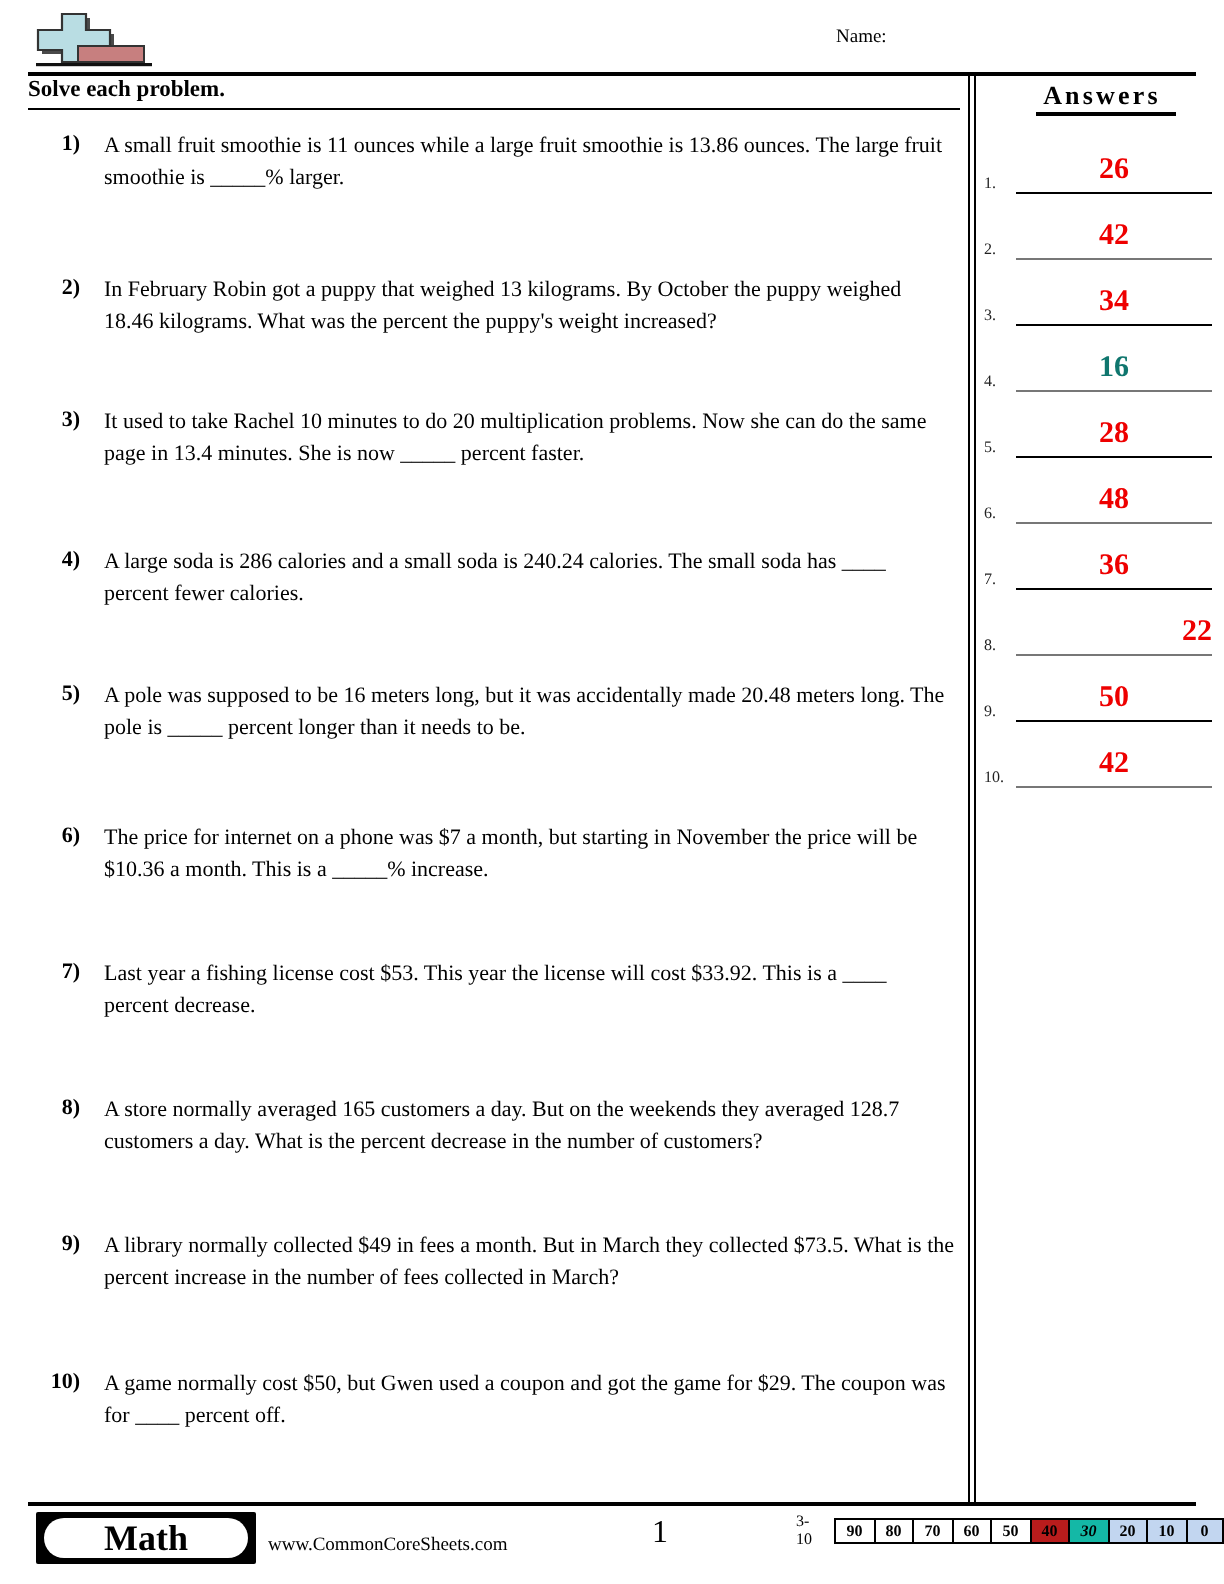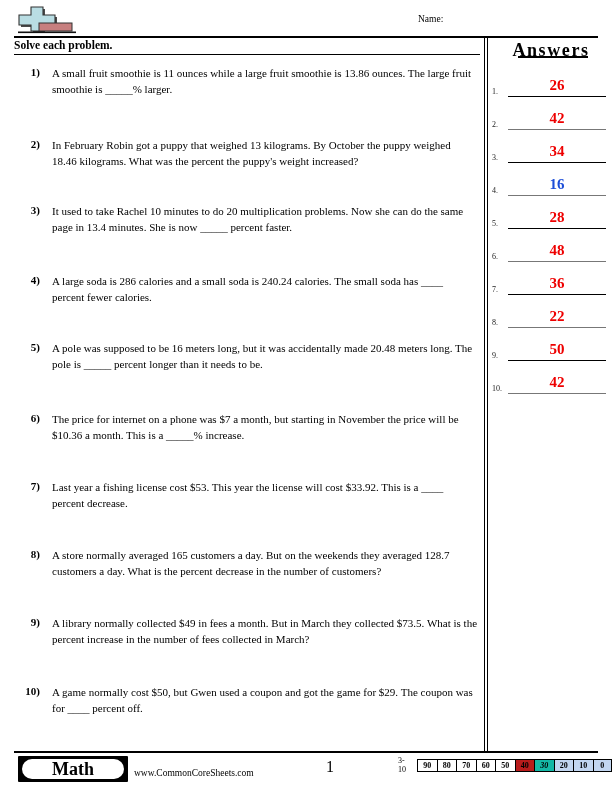--- a/index.html
+++ b/index.html
@@ -82,21 +82,21 @@
   }
   #divider .l1 { left: 0px; }
   #divider .l2 { left: 3px; }
 
   
   #answers-head {
     position: absolute;
     left: 496px; top: 40px;
     width: 110px;
     text-align: center;
-    font-size: 18px;
+    font-size: 13px;
     font-weight: bold;
     letter-spacing: 1.6px;
   }
   #answers-head-rule {
     position: absolute;
     left: 518px; top: 56px;
     width: 70px; height: 1.5px;
     background: #000;
   }
   .ans-row {
@@ -258,41 +258,41 @@
       <span class="ans-val" style="color: rgb(238, 0, 0);">42</span>
       <span class="ans-line gray"></span>
     </div>
     <div class="ans-row" style="top: 133px;">
       <span class="ans-num">3.</span>
       <span class="ans-val" style="color: rgb(238, 0, 0);">34</span>
       <span class="ans-line dark"></span>
     </div>
     <div class="ans-row" style="top: 166px;">
       <span class="ans-num">4.</span>
-      <span class="ans-val" style="color: #1d4ed8;">16</span>
+      <span class="ans-val" style="color: #0f766e;">16</span>
       <span class="ans-line gray"></span>
     </div>
     <div class="ans-row" style="top: 199px;">
       <span class="ans-num">5.</span>
       <span class="ans-val" style="color: rgb(238, 0, 0);">28</span>
       <span class="ans-line dark"></span>
     </div>
     <div class="ans-row" style="top: 232px;">
       <span class="ans-num">6.</span>
       <span class="ans-val" style="color: rgb(238, 0, 0);">48</span>
       <span class="ans-line gray"></span>
     </div>
     <div class="ans-row" style="top: 265px;">
       <span class="ans-num">7.</span>
       <span class="ans-val" style="color: rgb(238, 0, 0);">36</span>
       <span class="ans-line dark"></span>
     </div>
     <div class="ans-row" style="top: 298px;">
       <span class="ans-num">8.</span>
-      <span class="ans-val" style="color: rgb(238, 0, 0);">22</span>
+      <span class="ans-val" style="color: rgb(238, 0, 0); text-align: right;">22</span>
       <span class="ans-line gray"></span>
     </div>
     <div class="ans-row" style="top: 331px;">
       <span class="ans-num">9.</span>
       <span class="ans-val" style="color: rgb(238, 0, 0);">50</span>
       <span class="ans-line dark"></span>
     </div>
     <div class="ans-row" style="top: 364px;">
       <span class="ans-num">10.</span>
       <span class="ans-val" style="color: rgb(238, 0, 0);">42</span>

